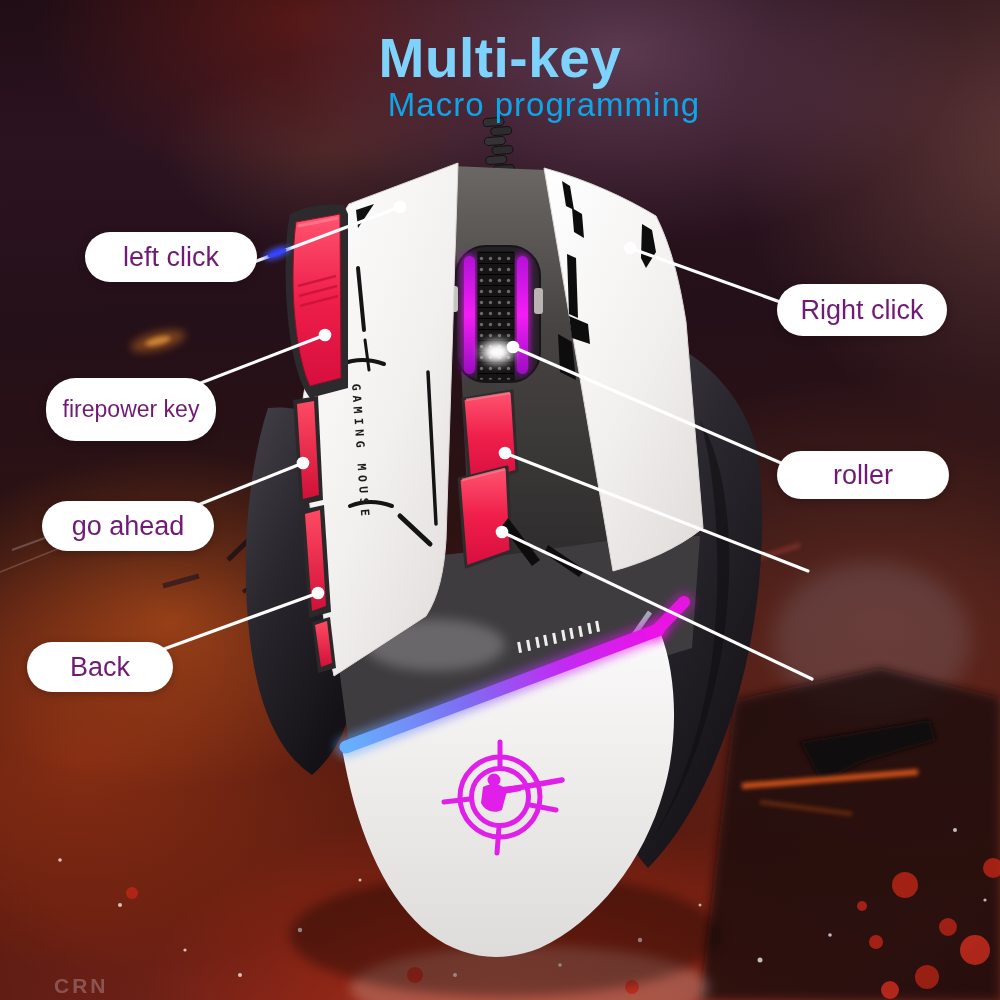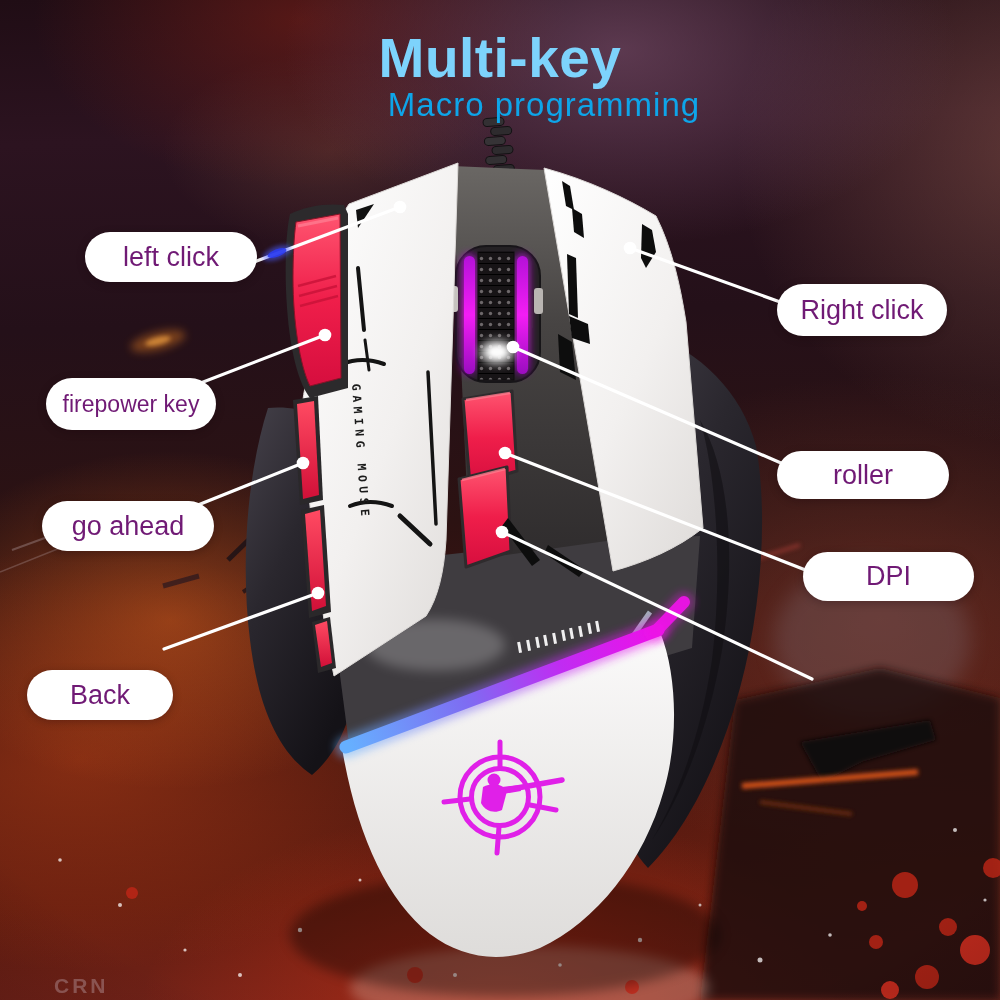--- a/index.html
+++ b/index.html
@@ -337,21 +337,20 @@
     <g transform="rotate(-21 277 253)">
       <ellipse cx="277" cy="253" rx="15" ry="6.5" fill="#4a5cff" opacity=".55" filter="url(#mb2)"></ellipse>
       <ellipse cx="277" cy="253" rx="10" ry="3.8" fill="#2b3cf0" opacity=".9"></ellipse>
     </g>
   </svg>
 
   <div class="title">Multi-key</div>
   <div class="subtitle">Macro programming</div>
 
   <div class="pill" style="left:85px; top:232px; width:172px; height:50px; font-size:27px;">left click</div>
-  <div class="pill" style="left:46px; top:378px; width:170px; height:52px; font-size:23px;">firepower key</div>
+  <div class="pill" style="left:46px; top:378px; width:170px; height:63px; font-size:23px;">firepower key</div>
   <div class="pill" style="left:42px; top:501px; width:172px; height:50px; font-size:27px;">go ahead</div>
-  <div class="pill" style="left:27px; top:642px; width:146px; height:50px; font-size:27px;margin-top:28px;">Back</div>
+  <div class="pill" style="left:27px; top:642px; width:146px; height:50px; font-size:27px;">Back</div>
   <div class="pill" style="left:777px; top:284px; width:170px; height:52px; font-size:27px;">Right click</div>
   <div class="pill" style="left:777px; top:451px; width:172px; height:48px; font-size:27px;">roller</div>
-  <div class="pill" style="left:803px; top:552px; width:171px; height:49px; font-size:27px;">DPI</div>
 
   <div class="watermark">CRN</div>
 </div>
 
 </body></html>

